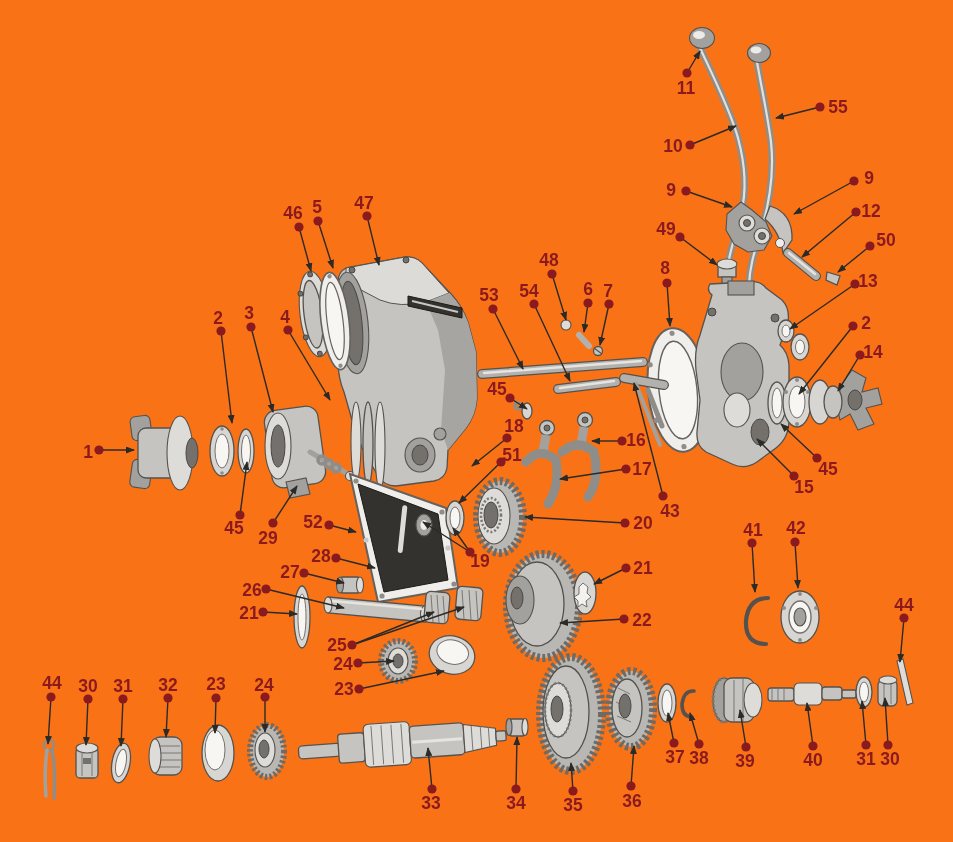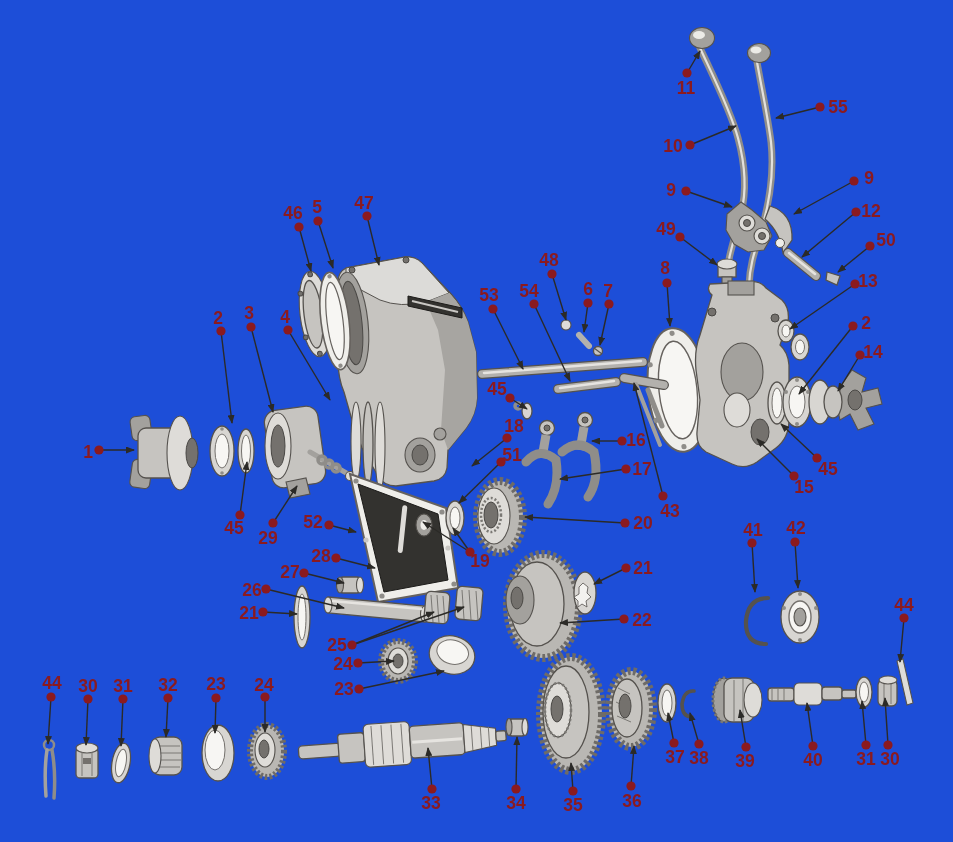--- a/index.html
+++ b/index.html
@@ -1,16 +1,16 @@
 <!DOCTYPE html>
 <html><head>
 <meta charset="utf-8">
 <style>
   html,body{margin:0;padding:0;background:#ffffff;}
-  .stage{position:relative;width:953px;height:842px;background:#1d4ed8;overflow:hidden;
+  .stage{position:relative;width:953px;height:842px;background:#f97316;overflow:hidden;
          font-family:"Liberation Sans",sans-serif;}
   svg{position:absolute;left:0;top:0;}
   .metal  {fill:#c6c4c0;stroke:#55524e;stroke-width:1.3;}
   .metal-l{fill:#dedcd8;stroke:#55524e;stroke-width:1.1;}
   .metal-d{fill:#a3a19d;stroke:#55524e;stroke-width:1.1;}
   .dark   {fill:#33322f;stroke:#1c1b19;stroke-width:1;}
   .bore   {fill:#74716d;stroke:#4a4845;stroke-width:1;}
   .bgfill {fill:#f7f6f3;}
   .ring   {fill:#d8d6d2;stroke:#55524e;stroke-width:1.3;}
   .thinring{fill:none;stroke:#8f8d89;stroke-width:3.5;}

